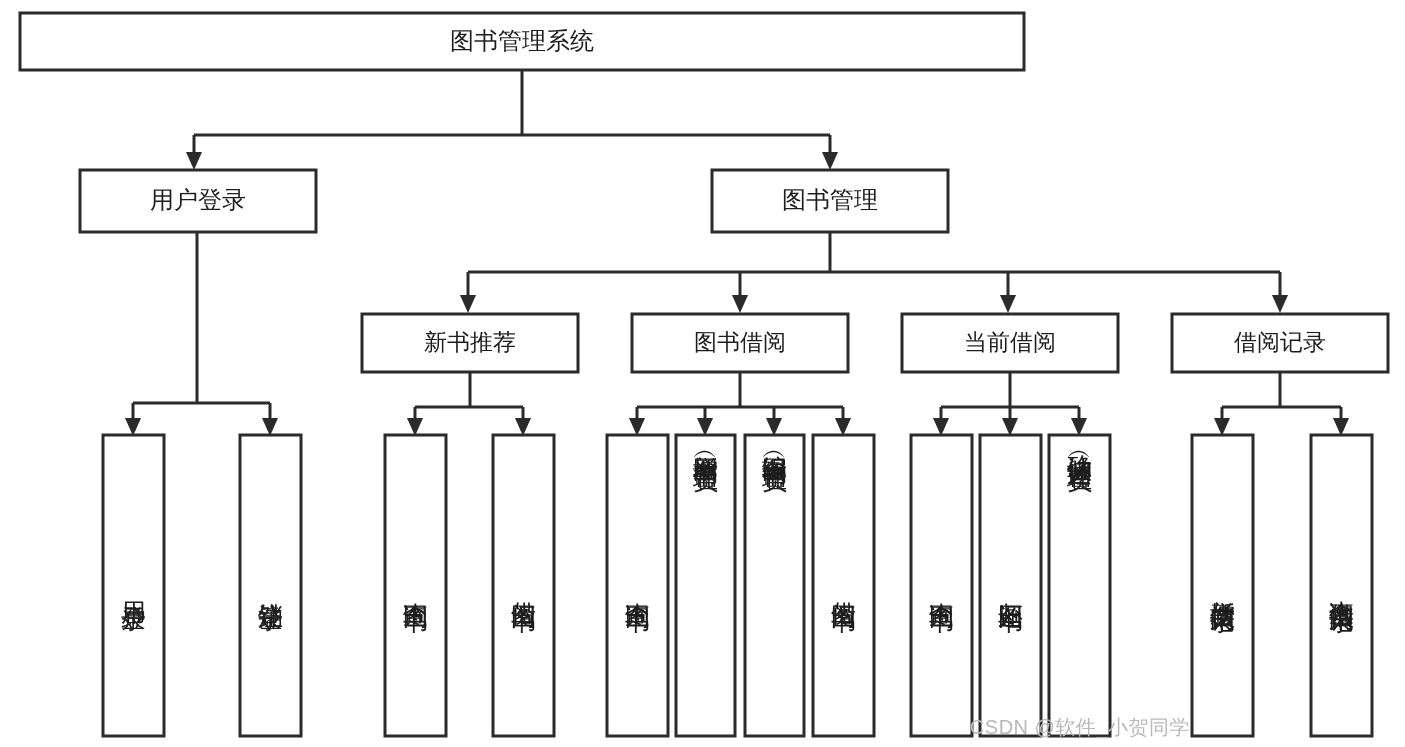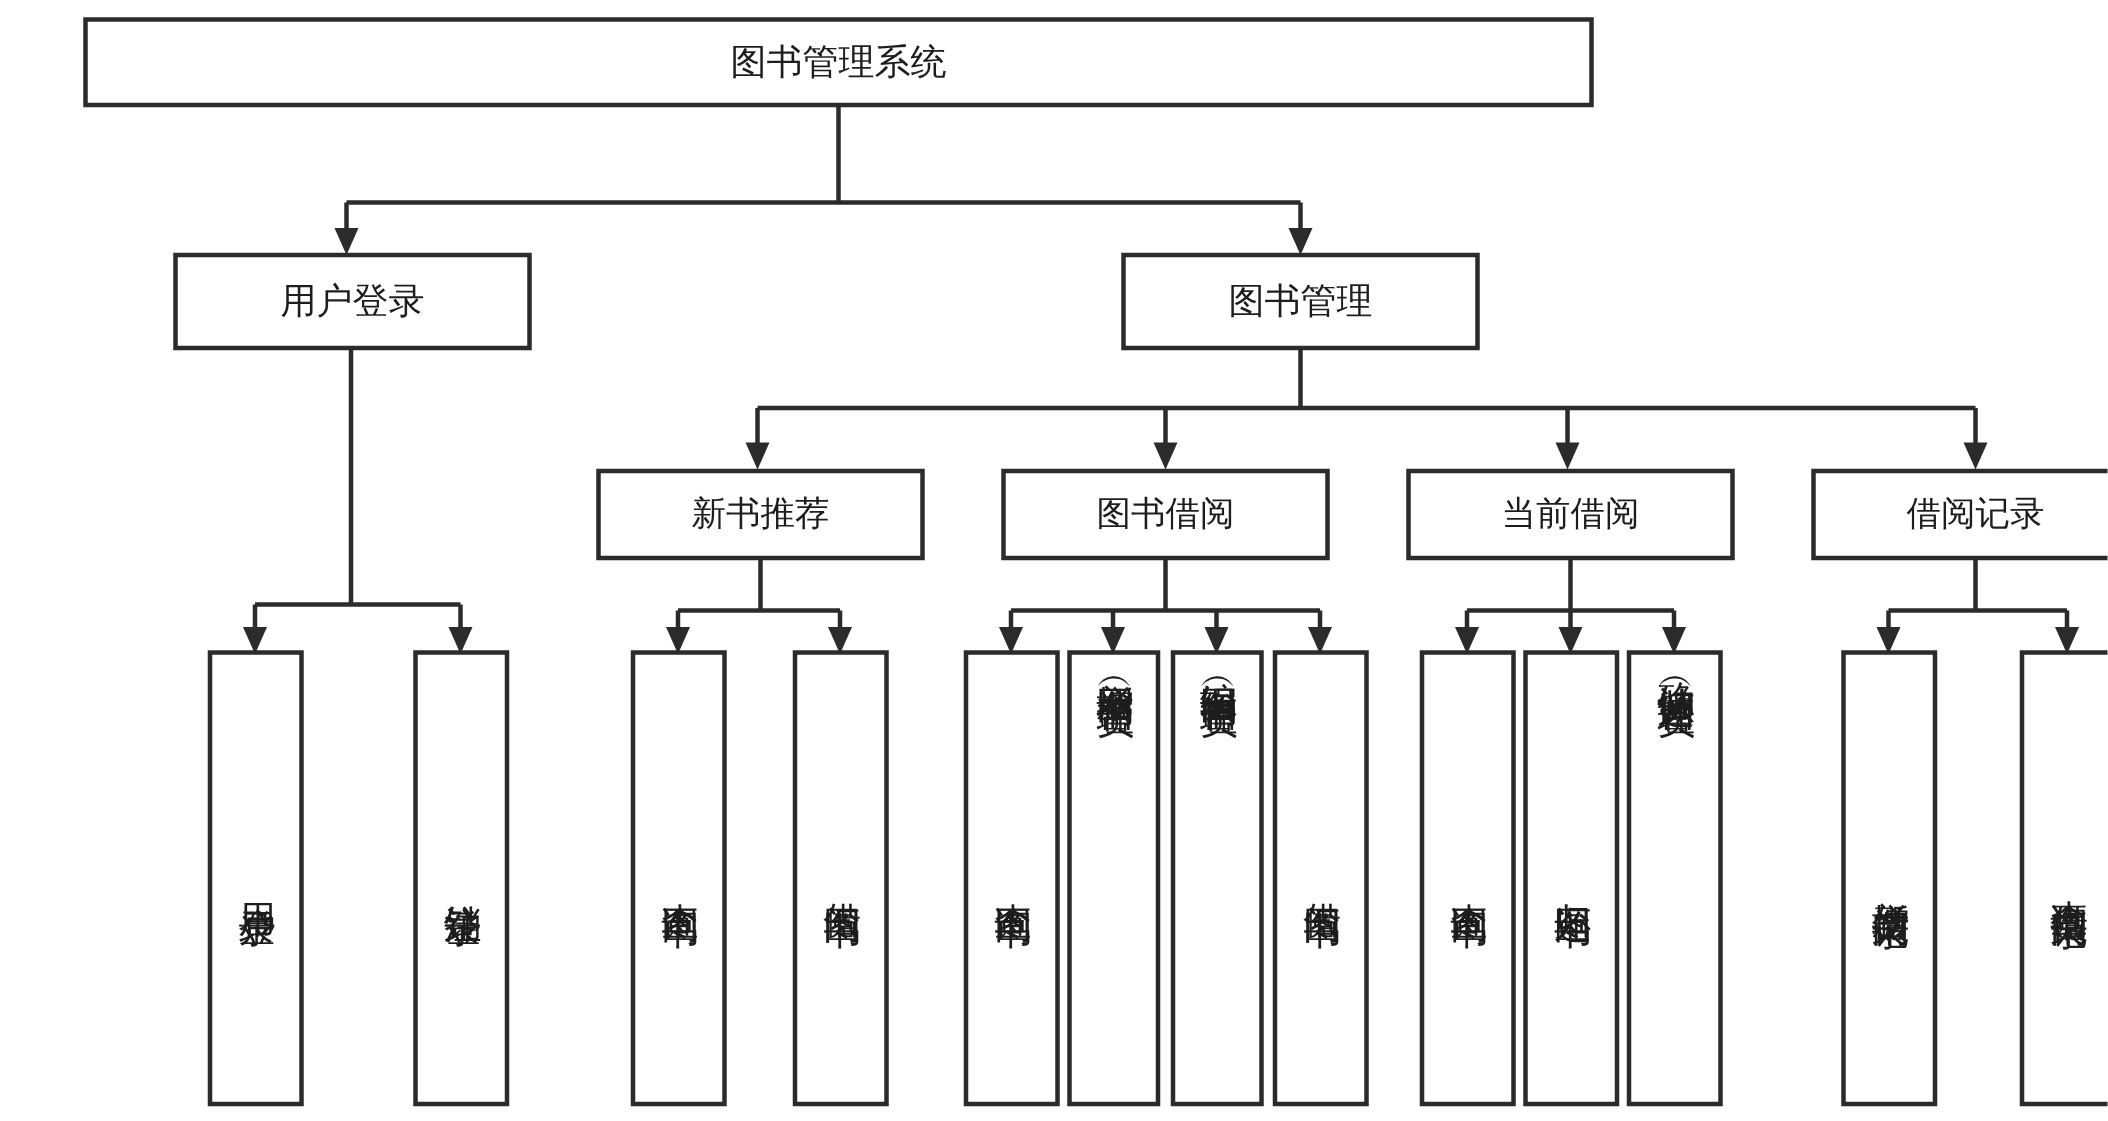--- a/index.html
+++ b/index.html
@@ -1,21 +1,21 @@
 <!DOCTYPE html>
 <html><head>
 <meta charset="utf-8">
 <style>
   html,body{margin:0;padding:0;background:#ffffff;}
   body{
     width:1405px;height:747px;overflow:hidden;
     font-family:"Liberation Sans","DejaVu Sans",sans-serif;
     -webkit-font-smoothing:antialiased;
   }
-  #diagram-root{position:relative;width:1202px;height:747px;background:#fff;margin-left:37px;}
+  #diagram-root{position:relative;width:1202px;height:747px;background:#fff;}
   svg#tree-canvas{position:absolute;left:0;top:0;width:1405px;height:747px;}
   .node-box{fill:#ffffff;stroke:#2b2b2b;stroke-width:3;}
   .connector{stroke:#2b2b2b;stroke-width:3;fill:none;stroke-linecap:butt;}
   .arrow-head{fill:#2b2b2b;stroke:none;}
   .node-label{
     fill:#1d1d1d;
     font-family:"Liberation Sans","DejaVu Sans",sans-serif;
     font-size:24px;
     text-anchor:middle;
     dominant-baseline:middle;
@@ -223,13 +223,14 @@
     <span class="vtext">确认归还（管理员）</span>
   </div>
 
   <div class="vtext-wrap" style="left:1192px;top:435px;width:61px;height:301px;">
     <span class="vtext">新增借阅记录</span>
   </div>
   <div class="vtext-wrap" style="left:1311px;top:435px;width:61px;height:301px;">
     <span class="vtext">查询借阅记录</span>
   </div>
 
+  <div class="watermark">CSDN @软件_小贺同学</div>
 </div>
 
 </body></html>

